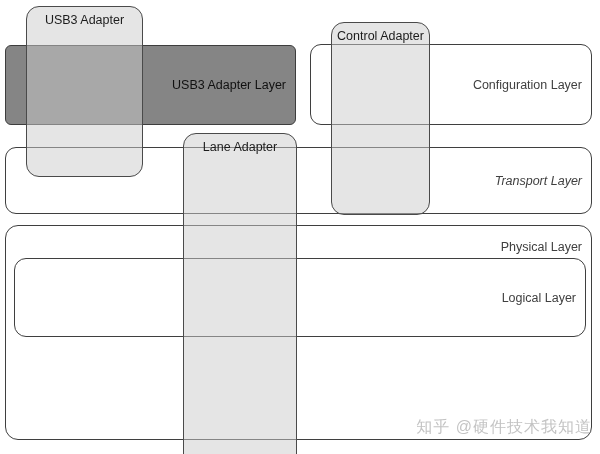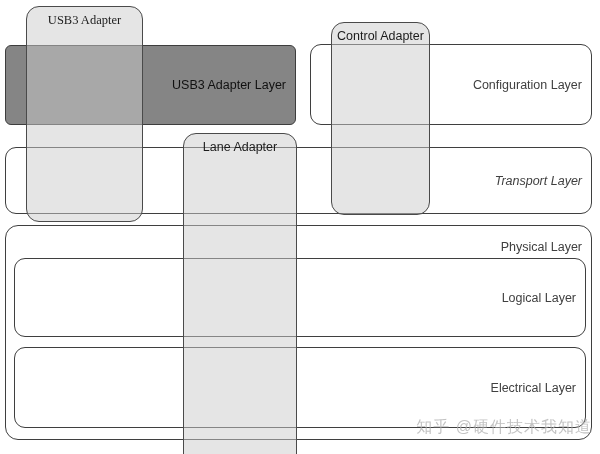--- a/index.html
+++ b/index.html
@@ -49,21 +49,21 @@
     border: 1.4px solid #3d3d3d;
     border-radius: 6px;
     box-sizing: border-box;
     z-index: 1;
   }
   .dark-bar .layer-label { color: #111111; }
 
   #config-box    { left: 310px; top: 44px;  width: 282px; height: 81px; }
   #transport-box { left: 5px;   top: 147px; width: 587px; height: 67px; font-style: italic; }
   #physical-box  { left: 5px;   top: 225px; width: 587px; height: 215px; border-radius: 13px; }
-  #logical-box   { left: 14px;  top: 258px; width: 572px; height: 79px; }
+  #logical-box   { left: 14px;  top: 258px; width: 572px; height: 79px; border-radius: 12px; }
   #electrical-box{ left: 14px;  top: 347px; width: 572px; height: 81px; }
 
   
   .adapter-box {
     position: absolute;
     background: rgba(203, 203, 203, 0.5);
     border: 1.4px solid #4a4a4a;
     border-radius: 13px;
     box-sizing: border-box;
     z-index: 2;
@@ -71,21 +71,21 @@
   .adapter-label {
     position: absolute;
     left: 0;
     right: 0;
     top: 6px;
     text-align: center;
     font-size: 12.5px;
     white-space: nowrap;
     color: #1c1c1c;
   }
-  #usb3-adapter-box   { left: 26px;  top: 6px;   width: 117px; height: 216px; font-family: Liberation Serif, serif; }
+  #usb3-adapter-box   { left: 26px;  top: 6px;   width: 117px; height: 171px; }
   #control-adapter-box{ left: 331px; top: 22px;  width: 99px; height: 193px; }
   #lane-adapter-box   { left: 183px; top: 133px; width: 114px; height: 405px; }
 
   
   .watermark {
     position: absolute;
     right: 8px;
     top: 417px;
     font-size: 16px;
     letter-spacing: 1px;
@@ -113,23 +113,20 @@
   </div>
 
   <div class="layer-box" id="physical-box">
     <span class="layer-label layer-label--top">Physical Layer</span>
   </div>
 
   <div class="layer-box" id="logical-box">
     <span class="layer-label">Logical Layer</span>
   </div>
 
-  <div class="layer-box" id="electrical-box">
-    <span class="layer-label">Electrical Layer</span>
-  </div>
 
   <div class="adapter-box" id="usb3-adapter-box">
     <span class="adapter-label">USB3 Adapter</span>
   </div>
 
   <div class="adapter-box" id="control-adapter-box">
     <span class="adapter-label">Control Adapter</span>
   </div>
 
   <div class="adapter-box" id="lane-adapter-box">

